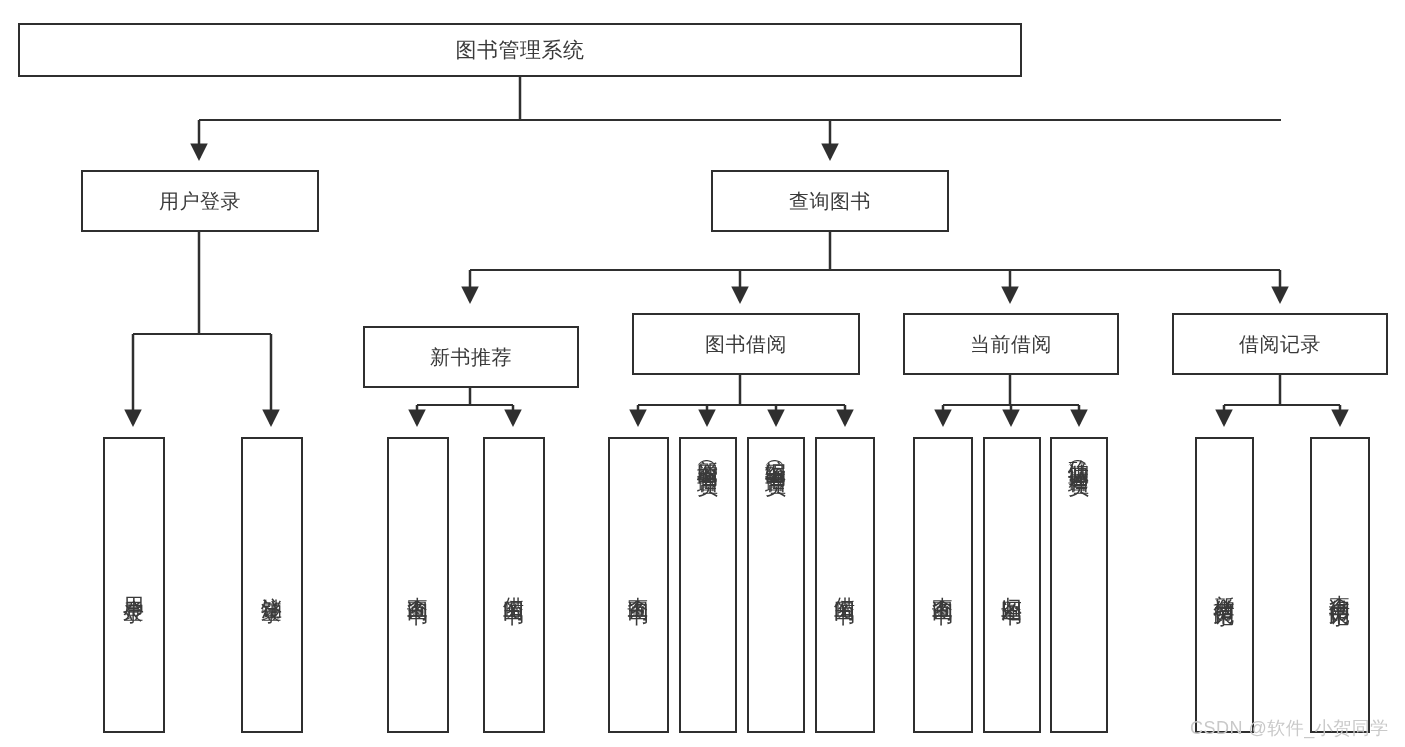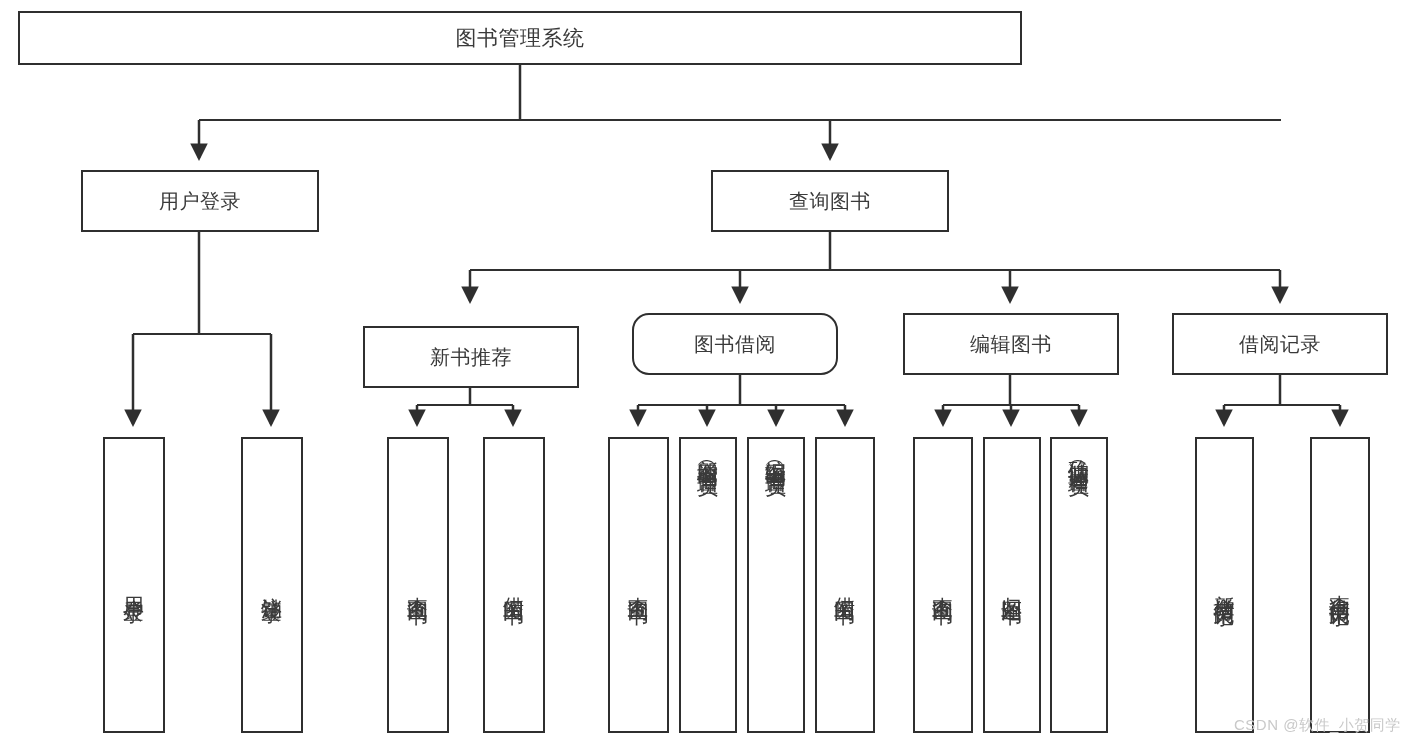--- a/index.html
+++ b/index.html
@@ -62,25 +62,24 @@
     align-items: flex-start;
     padding-top: 4px;
   }
   .leaf.pad-mid {
     align-items: center;
     padding-top: 0;
   }
   .watermark {
     position: absolute;
     color: #c9c9c9;
-    font-size: 15px;
+    font-size: 18px;
     white-space: nowrap;
     z-index: 5;
     letter-spacing: 0.5px;
-    margin-left: 44px;
   }
 </style>
 </head>
 <body>
 
 <div id="canvas">
 
   <svg id="edges" viewBox="0 0 1405 747" xmlns="http://www.w3.org/2000/svg">
     <defs>
       <marker id="arrow" viewBox="0 0 12 12" refX="10" refY="6" markerWidth="7" markerHeight="7" orient="auto-start-reverse">
@@ -127,39 +126,39 @@
       <path d="M 1011 405 L 1011 424" marker-end="url(#arrow)"></path>
       <path d="M 1079 405 L 1079 424" marker-end="url(#arrow)"></path>
 
       <path d="M 1280 375 L 1280 405"></path>
       <path d="M 1224 405 L 1340 405" stroke-width="2"></path>
       <path d="M 1224 405 L 1224 424" marker-end="url(#arrow)"></path>
       <path d="M 1340 405 L 1340 424" marker-end="url(#arrow)"></path>
     </g>
   </svg>
 
-  <div class="node level-root" style="left:18px; top:11px; width:1004px; height:54px;">
+  <div class="node level-root" style="left:18px; top:23px; width:1004px; height:54px;">
     <span class="node-label">图书管理系统</span>
   </div>
 
   <div class="node level-2" style="left:81px; top:170px; width:238px; height:62px;">
     <span class="node-label">用户登录</span>
   </div>
   <div class="node level-2" style="left:711px; top:170px; width:238px; height:62px;">
     <span class="node-label">查询图书</span>
   </div>
 
   <div class="node level-3" style="left:363px; top:326px; width:216px; height:62px;">
     <span class="node-label">新书推荐</span>
   </div>
-  <div class="node level-3" style="left:632px; top:313px; width:206px; height:62px;border-radius:17px;">
+  <div class="node level-3" style="left:632px; top:313px; width:228px; height:62px;">
     <span class="node-label">图书借阅</span>
   </div>
   <div class="node level-3" style="left:903px; top:313px; width:216px; height:62px;">
-    <span class="node-label">编辑图书</span>
+    <span class="node-label">当前借阅</span>
   </div>
   <div class="node level-3" style="left:1172px; top:313px; width:216px; height:62px;">
     <span class="node-label">借阅记录</span>
   </div>
 
   <div class="node leaf pad-mid" style="left:103px; top:437px; width:62px; height:296px;">
     <span class="node-label">用户登录</span>
   </div>
   <div class="node leaf pad-mid" style="left:241px; top:437px; width:62px; height:296px;">
     <span class="node-label">注销登录</span>

